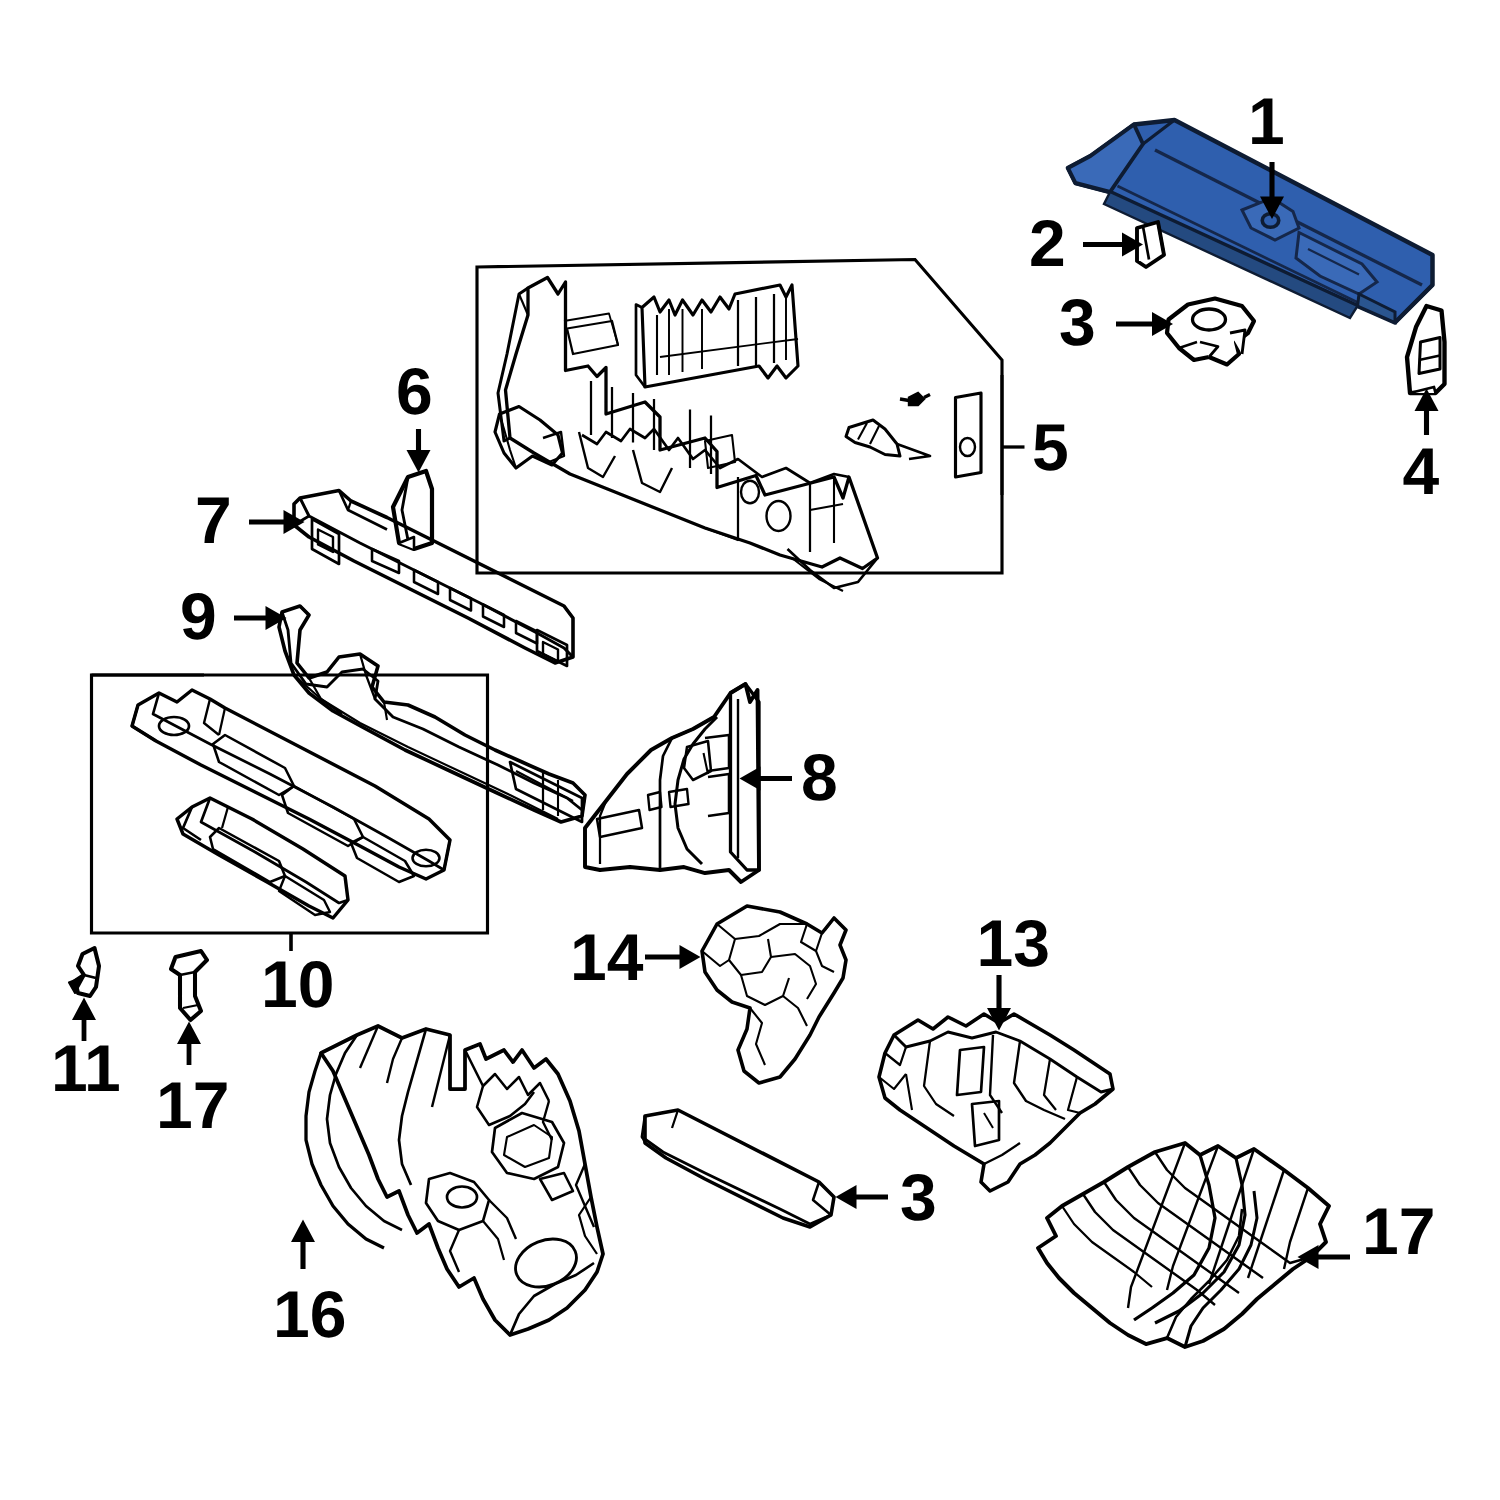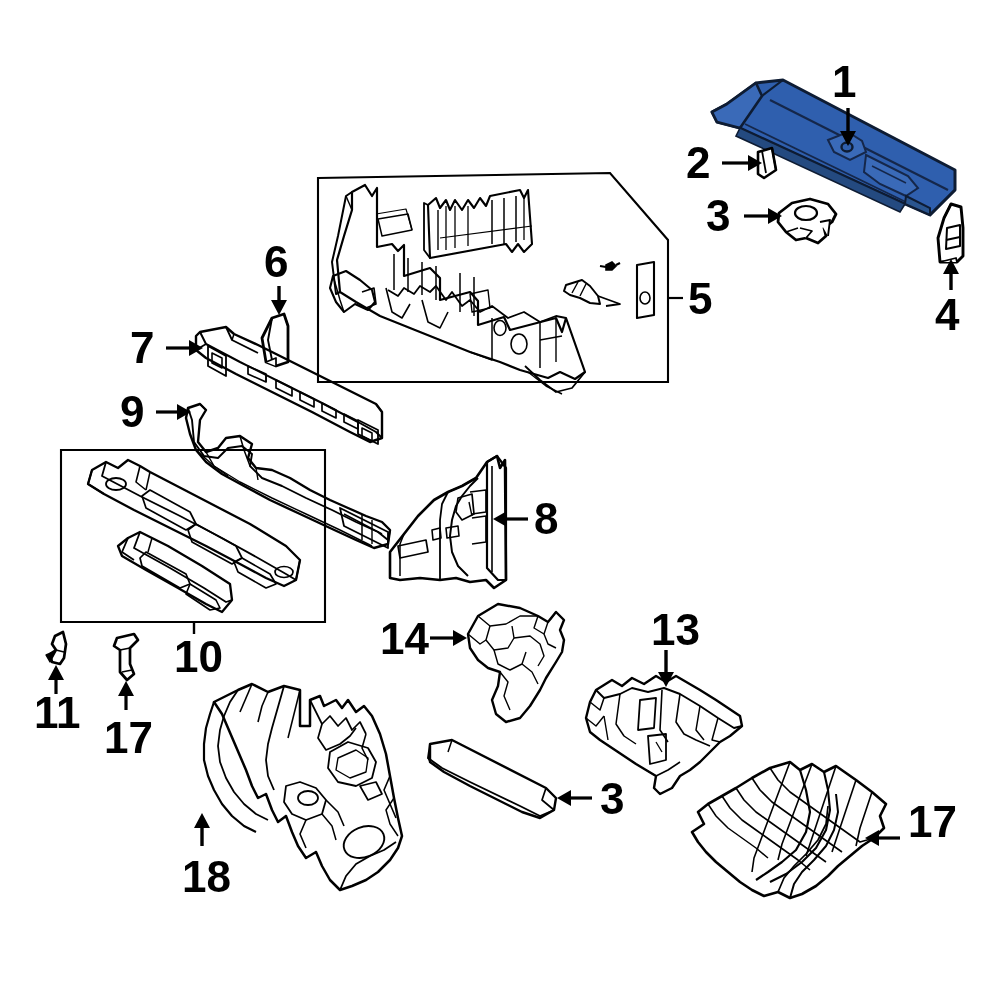--- a/index.html
+++ b/index.html
@@ -530,16 +530,16 @@
   <div class="callout-num" style="left:264px; top:240px;">6</div>
   <div class="callout-num" style="left:130px; top:326px;">7</div>
   <div class="callout-num" style="left:120px; top:390px;">9</div>
   <div class="callout-num" style="left:534px; top:497px;">8</div>
   <div class="callout-num" style="left:174px; top:635px;">10</div>
   <div class="callout-num" style="left:34px; top:691px;">11</div>
   <div class="callout-num" style="left:104px; top:716px;">17</div>
   <div class="callout-num" style="left:380px; top:617px;">14</div>
   <div class="callout-num" style="left:651px; top:608px;">13</div>
   <div class="callout-num" style="left:600px; top:777px;">3</div>
-  <div class="callout-num" style="left:182px; top:855px;">18</div>
+  <div class="callout-num" style="left:182px; top:855px;">16</div>
   <div class="callout-num" style="left:908px; top:800px;">17</div>
 
 </div>
 
 </body></html>

